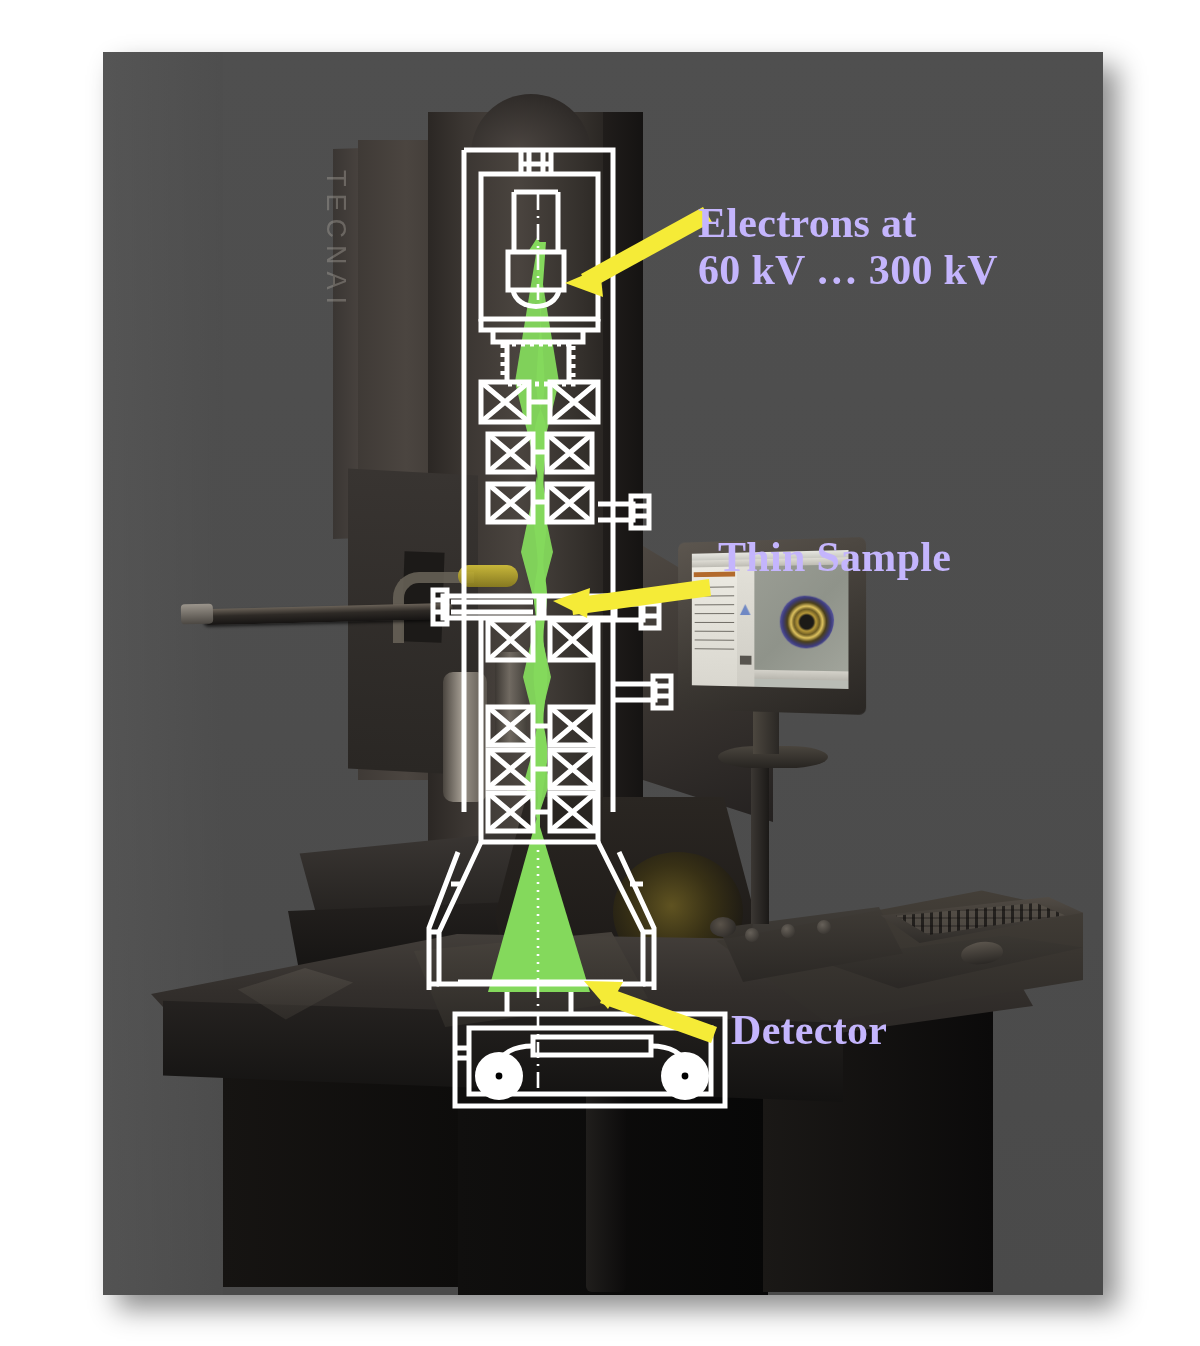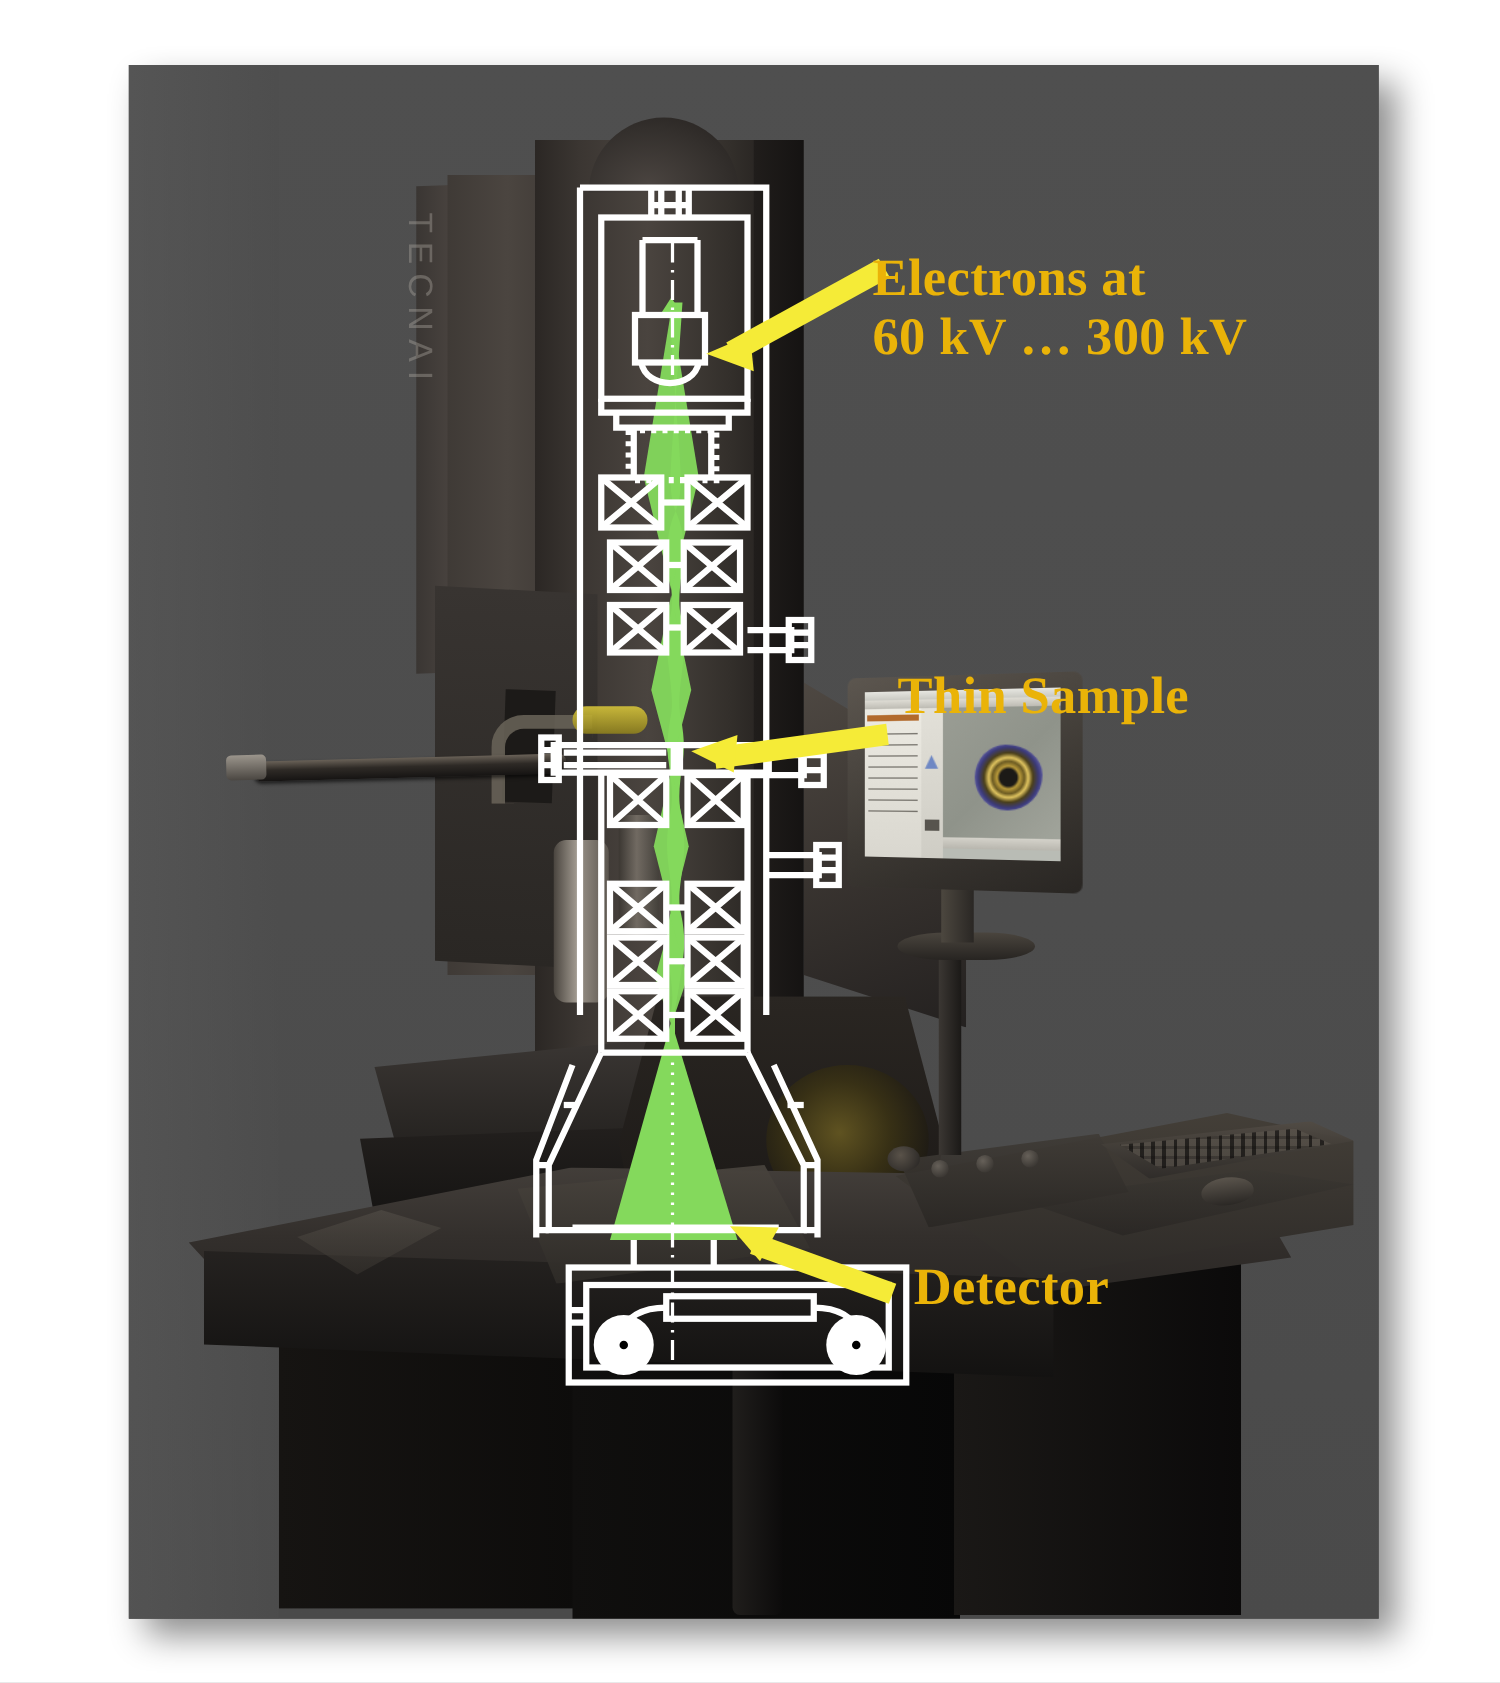--- a/index.html
+++ b/index.html
@@ -327,21 +327,21 @@
   #schematic-overlay {
     position: absolute;
     left: 0; top: 0;
     width: 1000px; height: 1243px;
     pointer-events: none;
   }
 
   
   .annot {
     position: absolute;
-    color: #eab308;
+    color: #c4b5fd;
     font-family: "Liberation Serif", serif;
     font-weight: bold;
     font-size: 42px;
     line-height: 1.13;
     white-space: pre;
     letter-spacing: .3px;
   }
   #label-electrons { left: 595px; top: 148px; }
   #label-sample    { left: 615px; top: 482px; }
   #label-detector  { left: 628px; top: 955px; }

